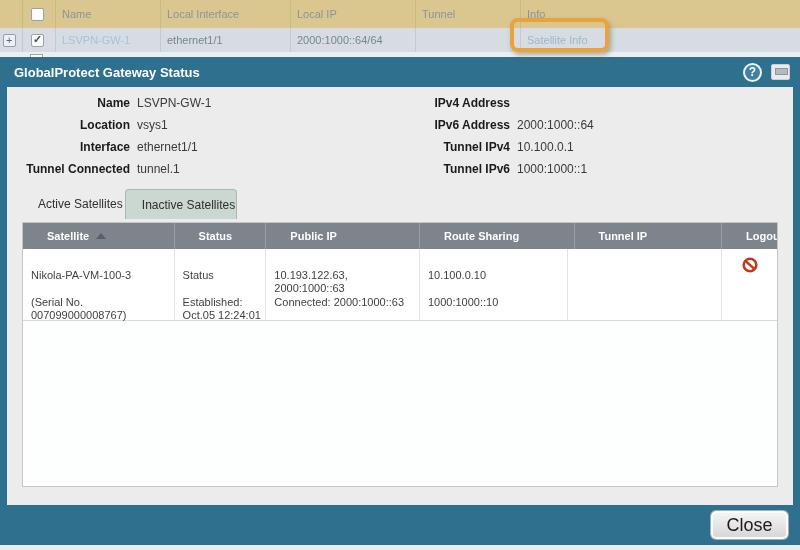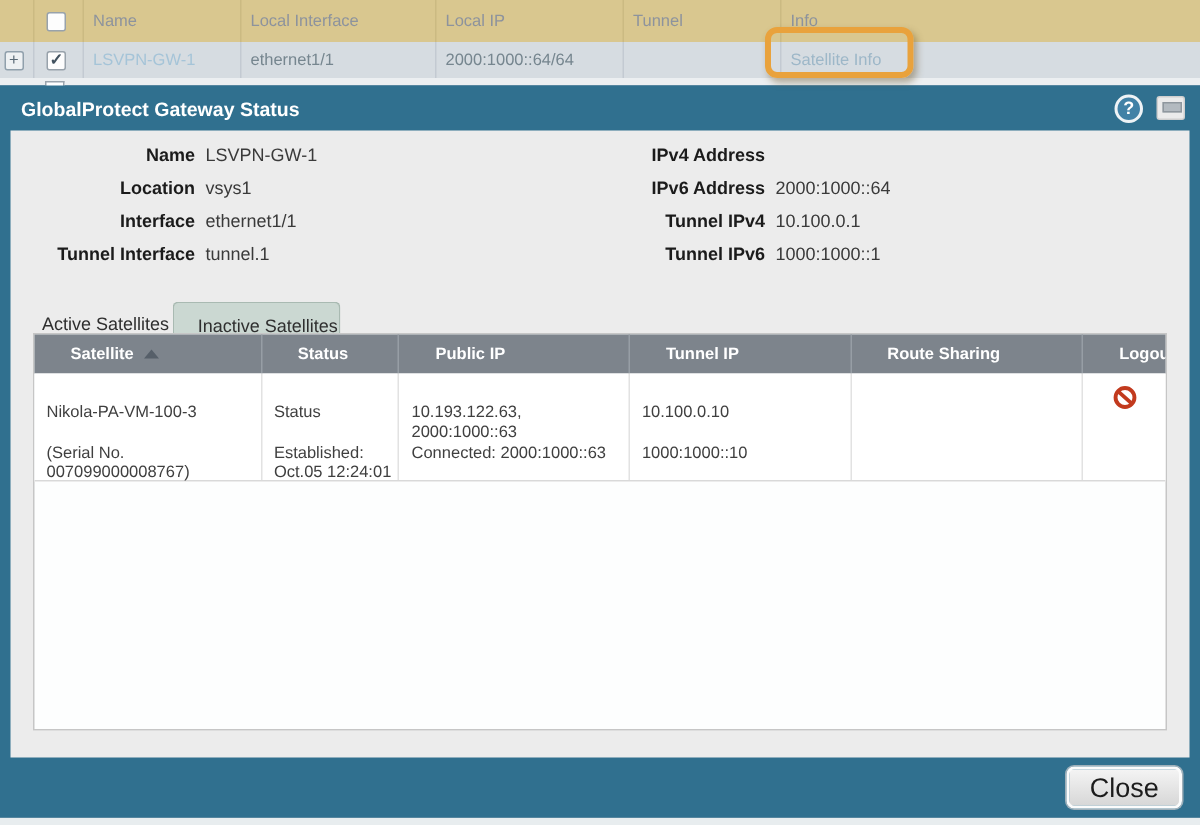--- a/index.html
+++ b/index.html
@@ -1,17 +1,17 @@
 <!DOCTYPE html>
 <html><head>
 <meta charset="utf-8">
 <style>
   * { margin:0; padding:0; box-sizing:border-box; }
   body { font-family:"Liberation Sans", sans-serif; }
-  .screen { position:relative; width:800px; height:550px; background:#0c4a6e; overflow:hidden; font-size:11px; color:#3f3f3f; }
+  .screen { position:relative; width:800px; height:550px; background:#22c55e; overflow:hidden; font-size:11px; color:#3f3f3f; }
 
   
   .top-table { position:absolute; left:0; top:0; width:800px; height:57px; }
   .tt-header { display:flex; height:28px; background:#d9c78f; align-items:center; color:#8d939d; font-size:11px; }
   .tt-row { display:flex; height:24px; background:#d6dce1; align-items:center; }
   .tt-sliver { height:5px; background:#eceff1; position:relative; }
   .tt-sliver .half-chk { position:absolute; left:30px; top:2px; width:13px; height:4px; border:1px solid #9aa4ad; border-bottom:none; background:#fff; }
   .tt-cell { height:100%; display:flex; align-items:center; padding-left:6px; overflow:hidden; white-space:nowrap; }
   .tt-header .tt-cell { border-left:1px solid #cbba82; }
   .tt-row .tt-cell { border-left:1px solid #c3cad2; }
@@ -50,21 +50,21 @@
   .fgroup.left { left:13px; width:370px; }
   .fgroup.right { left:388px; width:390px; }
   .frow { display:flex; height:22px; align-items:center; font-size:12px; }
   .flabel { font-weight:bold; color:#1b1b1b; text-align:right; }
   .fgroup.left .flabel { width:110px; }
   .fgroup.right .flabel { width:115px; }
   .fvalue { margin-left:7px; color:#3a3a3a; }
 
   
   .tabs { position:absolute; left:0; top:102px; height:30px; width:100%; }
-  .tab { position:absolute; top:12px; height:30px; display:flex; align-items:center; font-size:12px; color:#2f2f2f; }
+  .tab { position:absolute; top:0; height:30px; display:flex; align-items:center; font-size:12px; color:#2f2f2f;margin-left:10px; }
   .tab.active { left:21px; }
   .tab.inactive { left:108px; width:112px; justify-content:center; background:#cbd8d2; border:1px solid #a9bab2; border-bottom:none; border-radius:4px 4px 0 0;padding-left:15px; }
 
   
   .sat-table { position:absolute; left:15px; top:135px; width:756px; height:265px; background:#fdfefe; border:1px solid #c6c6c6; }
   .sat-head { display:flex; height:26px; background:#7d848c; color:#fff; font-weight:bold; align-items:center; }
   .sh-cell { height:100%; display:flex; align-items:center; padding-left:24px; border-left:1px solid #979ea5; white-space:nowrap; overflow:hidden; }
   .sh-cell.first { border-left:none; }
   .sort-asc { width:0; height:0; border-left:5px solid transparent; border-right:5px solid transparent; border-bottom:6px solid #565f69; margin-left:7px; }
   .sat-row { display:flex; height:72px; border-bottom:1px solid #d9d9d9; background:#fff; }
@@ -136,21 +136,21 @@
             </div>
           <div class="frow">
               <span class="flabel">Location</span>
               <span class="fvalue">vsys1</span>
             </div>
           <div class="frow">
               <span class="flabel">Interface</span>
               <span class="fvalue">ethernet1/1</span>
             </div>
           <div class="frow">
-              <span class="flabel">Tunnel Interface</span>
+              <span class="flabel">Tunnel Connected</span>
               <span class="fvalue">tunnel.1</span>
             </div>
         </div>
         <div class="fgroup right">
           <div class="frow">
               <span class="flabel">IPv4 Address</span>
               <span class="fvalue"></span>
             </div>
           <div class="frow">
               <span class="flabel">IPv6 Address</span>
@@ -173,22 +173,22 @@
       </div>
 
       <div class="sat-table">
         <div class="sat-head">
           <div class="sh-cell first c-sat">
               <span>Satellite</span>
               <span class="sort-asc"></span>
             </div>
           <div class="sh-cell c-status">Status</div>
           <div class="sh-cell c-pub">Public IP</div>
+          <div class="sh-cell c-route">Route Sharing</div>
           <div class="sh-cell c-tun">Tunnel IP</div>
-          <div class="sh-cell c-route">Route Sharing</div>
           <div class="sh-cell c-logout">Logout</div>
         </div>
         <div class="sat-row">
           <div class="sr-cell first c-sat">
             <div class="cell-line1">Nikola-PA-VM-100-3</div>
             <div class="cell-line2">(Serial No. 007099000008767)</div>
           </div>
           <div class="sr-cell c-status">
             <div class="cell-line1">Status</div>
             <div class="cell-line2">Established: Oct.05 12:24:01</div>

